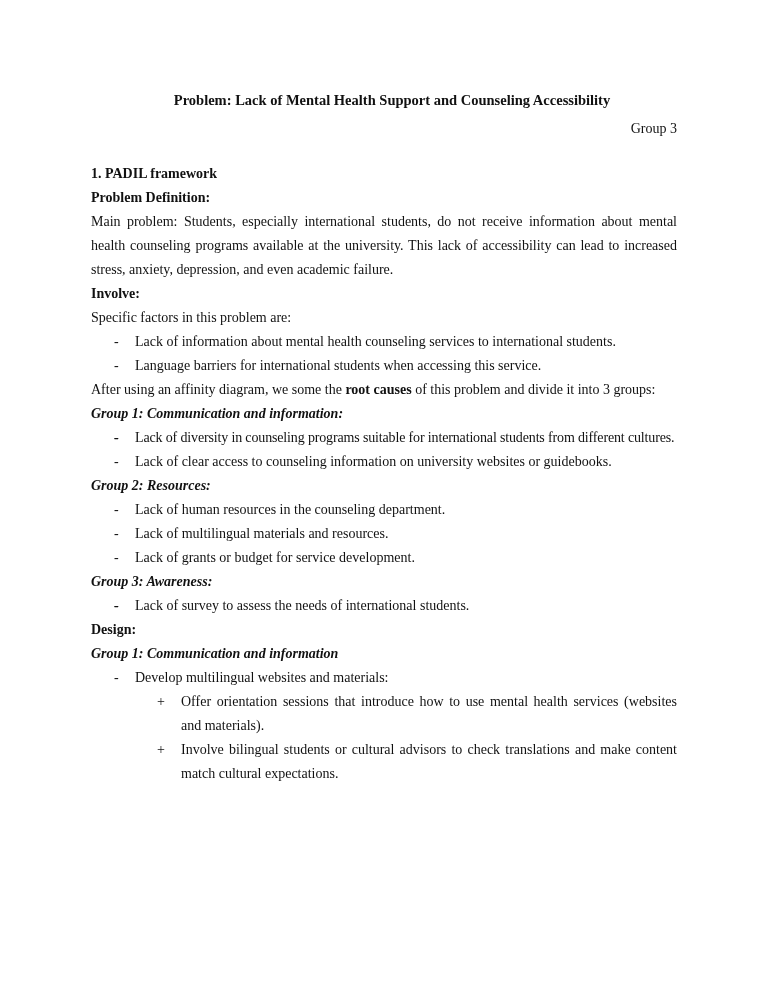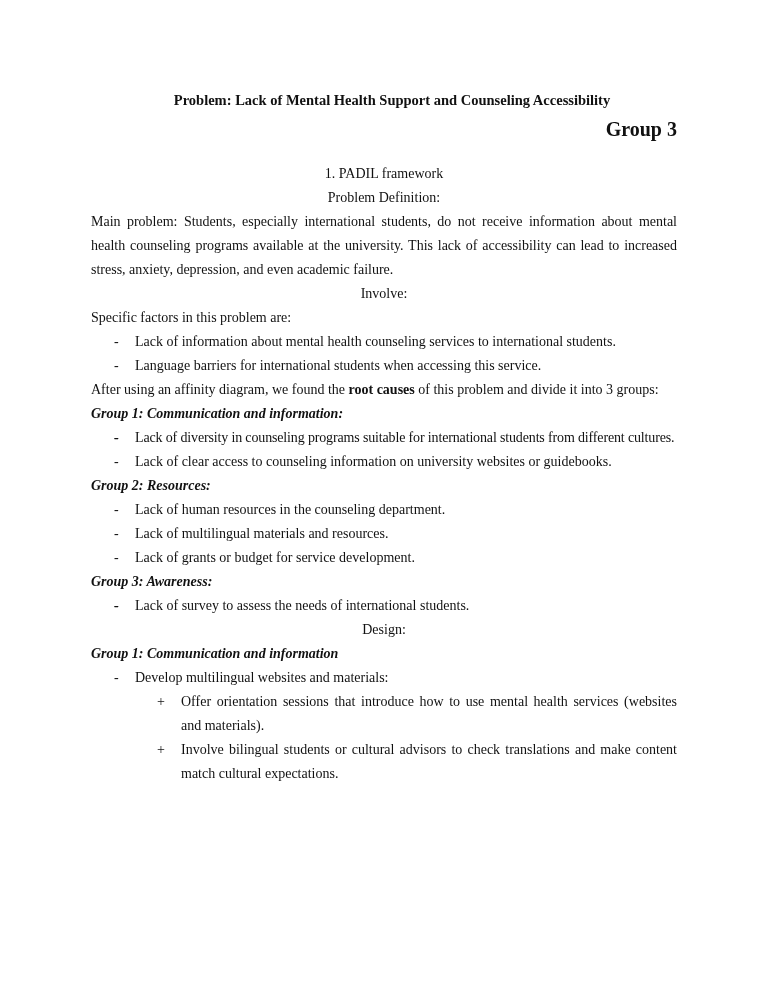--- a/index.html
+++ b/index.html
@@ -30,38 +30,37 @@
       text-align: center;
       font-weight: bold;
       font-size: 14.5px;
       margin: 0;
       line-height: 18px;
     }
     .group-label {
       position: absolute;
       top: 120px;
       right: 0;
-      font-weight: bold;
-      font-size: 20px;
+      font-weight: normal;
+      font-size: 14px;
       margin: 0;
       line-height: 18px;
     }
     .content {
       position: absolute;
       top: 162px;
       left: 0;
       width: 586px;
       line-height: 24px;
     }
     .content p, .content div {
       margin: 0;
     }
     .h-bold {
-      font-weight: normal;
-      text-align: center;
+      font-weight: bold;
     }
     .h-bi {
       font-weight: bold;
       font-style: italic;
     }
     .para {
       text-align: justify;
     }
     .bullet {
       position: relative;
@@ -101,21 +100,21 @@
     <p>Specific factors in this problem are:</p>
     <div class="bullet">
       <span class="mark">-</span>
       <span>Lack of information about mental health counseling services to international students.</span>
     </div>
     <div class="bullet">
       <span class="mark">-</span>
       <span>Language barriers for international students when accessing this service.</span>
     </div>
 
-    <p><span>After using an affinity diagram, we found the </span><b>root causes</b><span> of this problem and divide it into 3 groups:</span></p>
+    <p><span>After using an affinity diagram, we some the </span><b>root causes</b><span> of this problem and divide it into 3 groups:</span></p>
 
     <div class="h-bi">Group 1: Communication and information:</div>
     <div class="bullet">
       <span class="mark">-</span>
     </div>
     <div class="bullet" style="letter-spacing:-0.15px;">
       <span class="mark">-</span>
       <span>Lack of diversity in counseling programs suitable for international students from different cultures.</span>
     </div>
     <div class="bullet">

